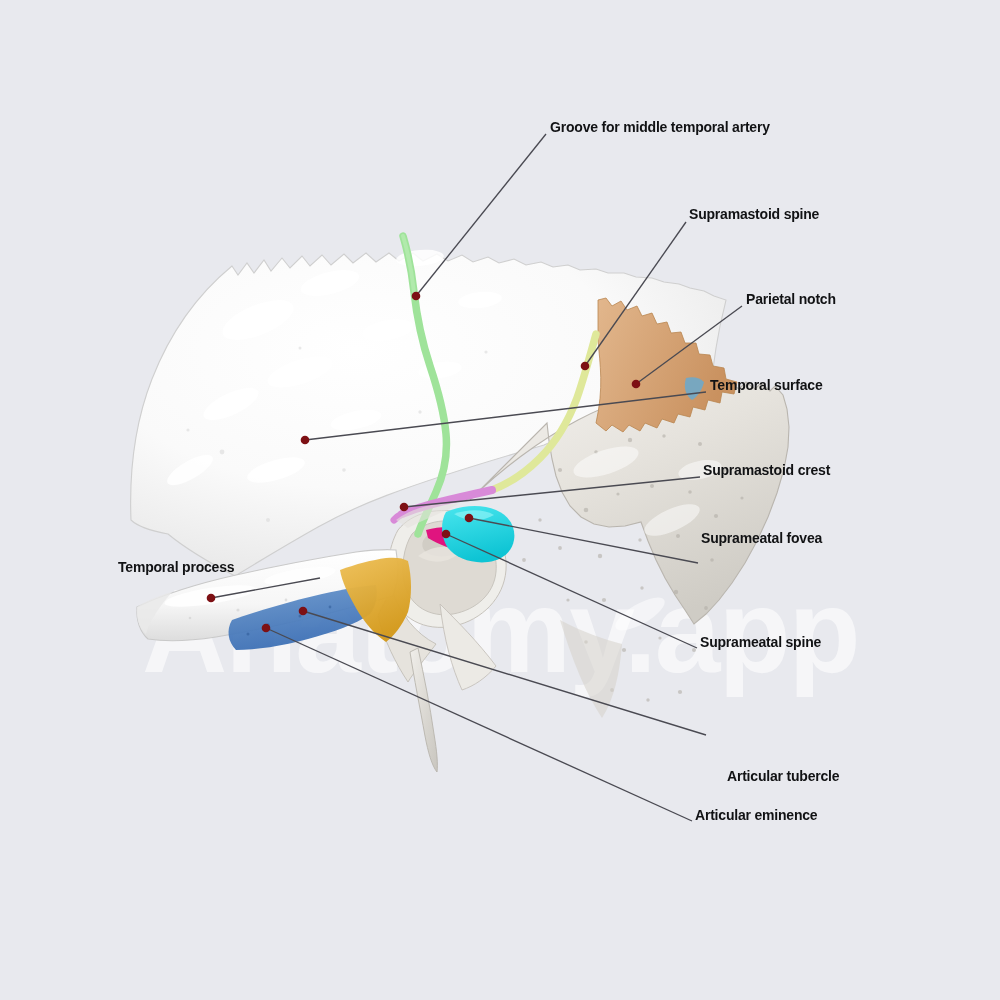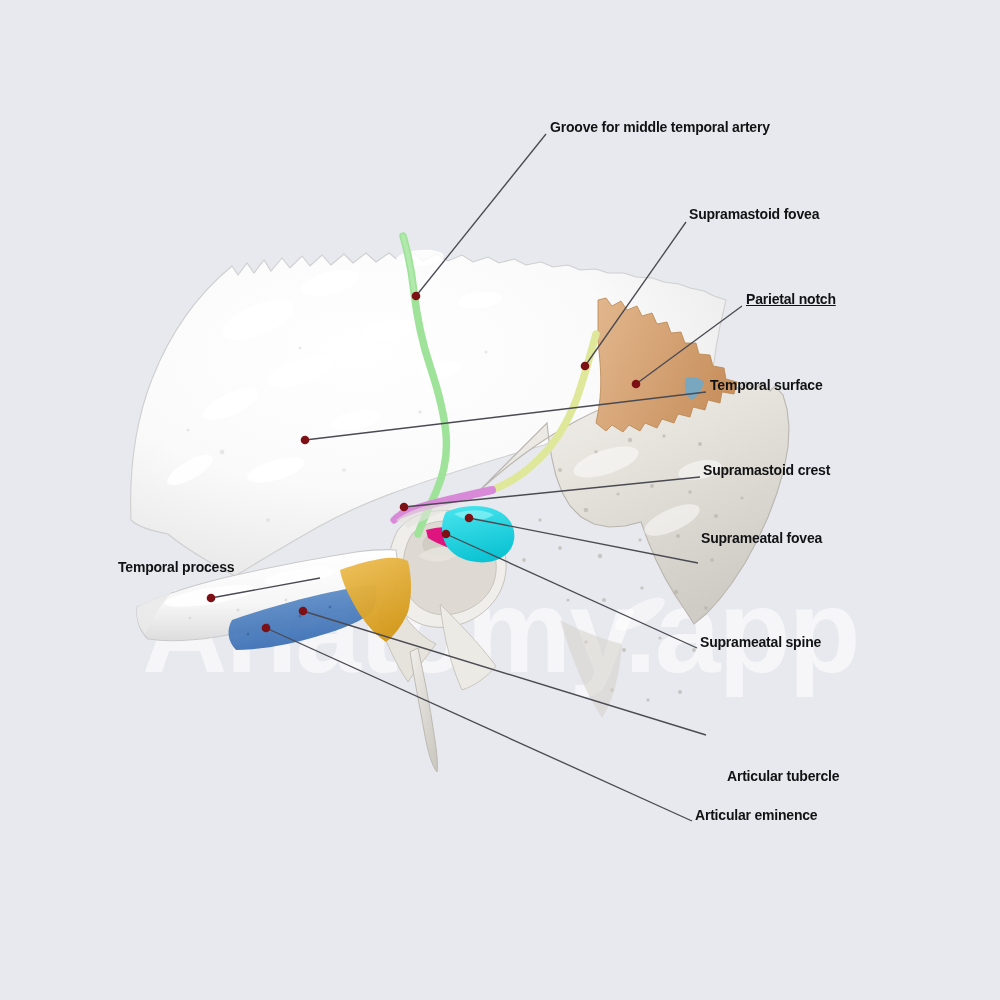--- a/index.html
+++ b/index.html
@@ -306,22 +306,22 @@
       <circle cx="404" cy="507" r="4.3"></circle>
       <circle cx="469" cy="518" r="4.3"></circle>
       <circle cx="446" cy="534" r="4.3"></circle>
       <circle cx="303" cy="611" r="4.3"></circle>
       <circle cx="266" cy="628" r="4.3"></circle>
       <circle cx="211" cy="598" r="4.3"></circle>
     </g>
   </svg>
 
   <div class="label right" style="left:550px;top:120px;">Groove for middle temporal artery</div>
-  <div class="label right" style="left:689px;top:207px;">Supramastoid fovea</div>
-  <div class="label right" style="left:746px;top:292px;text-decoration:underline;">Parietal notch</div>
+  <div class="label right" style="left:689px;top:207px;">Supramastoid spine</div>
+  <div class="label right" style="left:746px;top:292px;">Parietal notch</div>
   <div class="label right" style="left:710px;top:378px;">Temporal surface</div>
   <div class="label right" style="left:703px;top:463px;">Supramastoid crest</div>
   <div class="label right" style="left:701px;top:531px;">Suprameatal fovea</div>
   <div class="label right" style="left:700px;top:635px;">Suprameatal spine</div>
   <div class="label right" style="left:727px;top:721px;margin-top:48px;">Articular tubercle</div>
   <div class="label right" style="left:695px;top:808px;">Articular eminence</div>
   <div class="label left" style="left:118px;top:560px;">Temporal process</div>
 
 </div>
 

